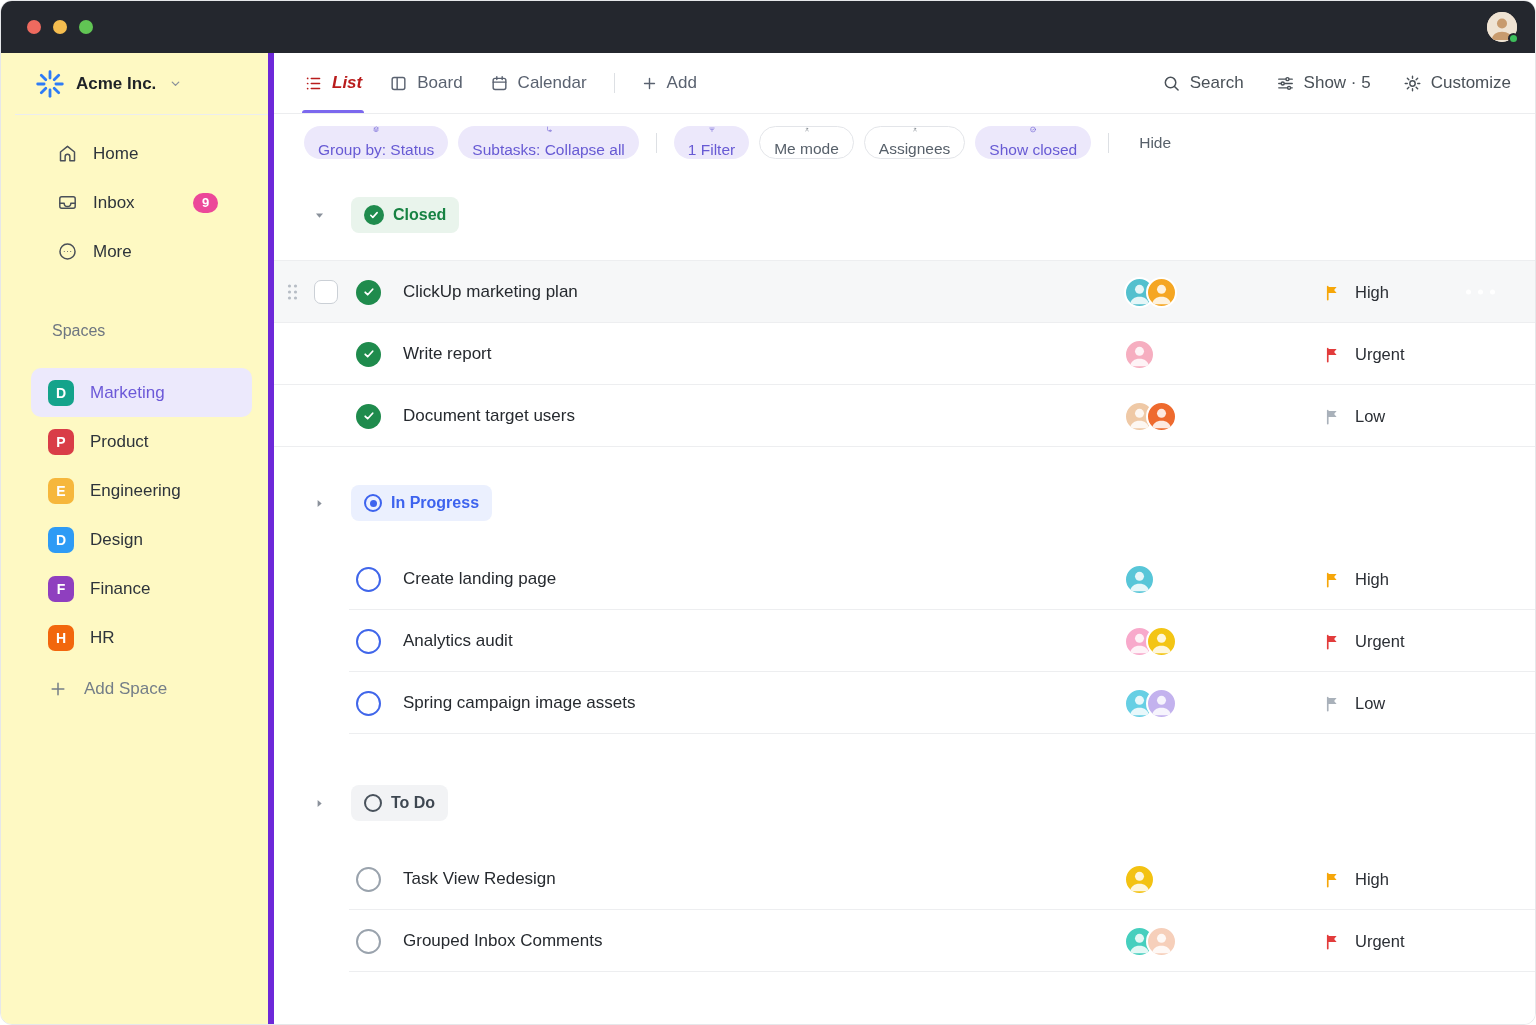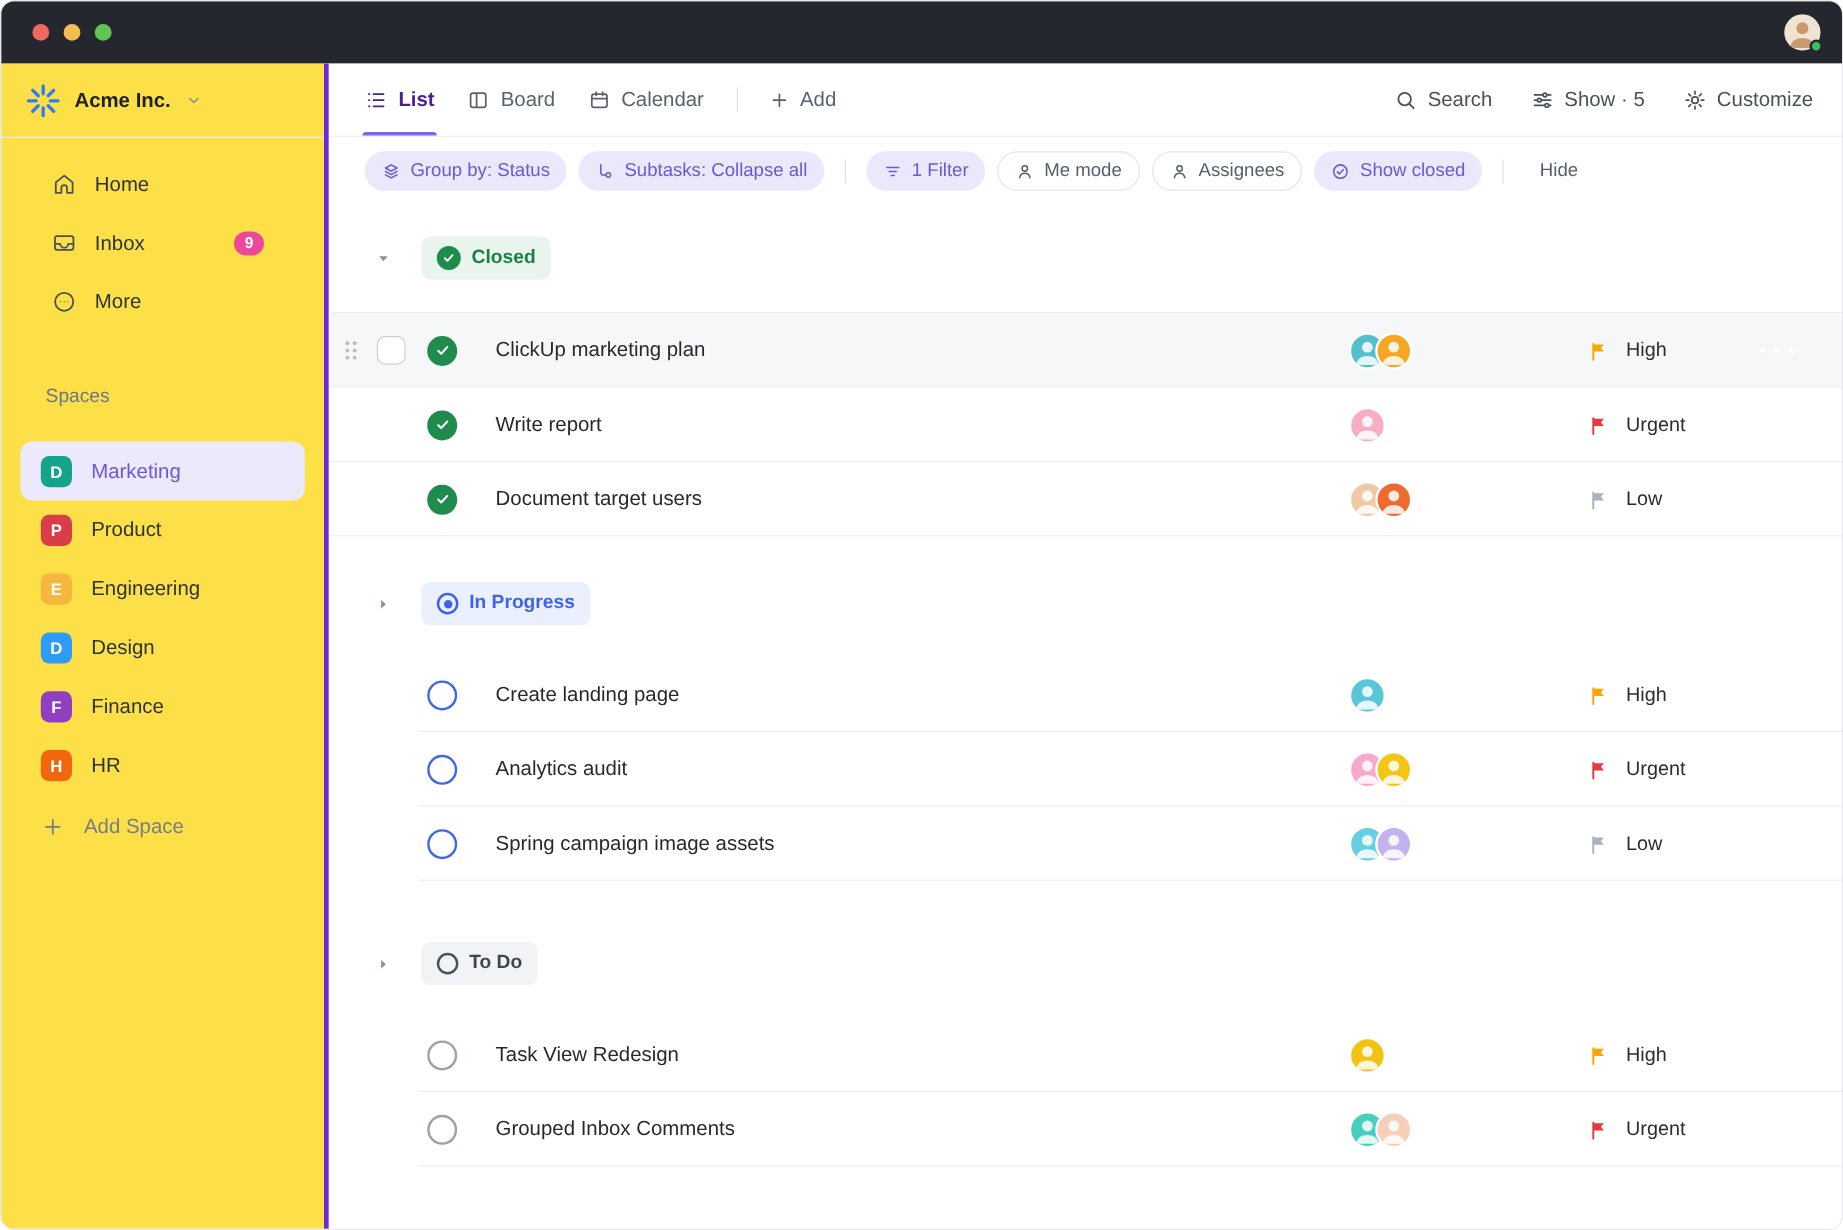--- a/index.html
+++ b/index.html
@@ -12,21 +12,21 @@
   .lights { display:flex; gap:12px; }
   .light { width:14px; height:14px; border-radius:50%; }
   .tb-avatar { margin-left:auto; width:30px; height:30px; border-radius:50%; background:#EAD9C6; position:relative; overflow:visible; }
   .tb-avatar svg { width:30px; height:30px; border-radius:50%; display:block; }
   .tb-avatar .dot { position:absolute; right:-2px; bottom:-2px; width:11px; height:11px; border-radius:50%; background:#3DBE5B; border:2px solid #24272E; }
 
   
   .shell { flex:1; display:flex; min-height:0; }
 
   
-  .sidebar { width:273px; flex:0 0 273px; background:#fde047; border-right:4px solid #6d28d9; display:flex; flex-direction:column; }
+  .sidebar { width:273px; flex:0 0 273px; background:#fef9c3; border-right:6px solid #6d28d9; display:flex; flex-direction:column;padding-left:14px; }
   .ws-header { height:62px; flex:0 0 62px; display:flex; align-items:center; padding-left:20px; gap:11px; border-bottom:1px solid #ECEDEF; }
   .ws-logo svg { width:30px; height:30px; display:block; }
   .ws-name { font-size:17px; font-weight:700; color:#1E2227; }
   .ws-chev { color:#8A919B; margin-left:2px; display:flex; }
   .nav { padding-top:14px;text-align:center; }
   .nav-item { height:49px; display:flex; align-items:center; padding:0 20px 0 42px; gap:15px; font-size:17px; color:#2E343B; cursor:pointer; }
   .nav-item .ni { width:21px; height:21px; color:#4A5058; flex:0 0 21px; }
   .nav-item .ni svg { width:21px; height:21px; display:block; }
   .badge { margin-left:auto; margin-right:30px; min-width:25px; height:20px; border-radius:10px; color:#fff; font-size:13px; font-weight:700; display:flex; align-items:center; justify-content:center; padding:0 7px; }
   .spaces-title { margin:46px 0 28px 37px; font-size:16px; color:#6E7681; }
@@ -34,32 +34,32 @@
   .space-item.selected { background:#ECE9FC; color:#6C59D8; font-weight:500; }
   .sp-icon { width:26px; height:26px; border-radius:7px; display:flex; align-items:center; justify-content:center; color:#fff; font-size:14px; font-weight:700; flex:0 0 26px; }
   .add-space { height:49px; margin:2px 16px 0; display:flex; align-items:center; padding-left:17px; gap:16px; font-size:17px; color:#747E88; cursor:pointer; }
   .add-space svg { width:20px; height:20px; display:block; color:#747E88; }
 
   
   .main { flex:1; display:flex; flex-direction:column; min-width:0; background:#fff; }
   .tabbar { height:61px; flex:0 0 61px; display:flex; align-items:center; padding:0 24px 0 30px; border-bottom:1px solid #ECEDEF; }
   .tab { display:flex; align-items:center; gap:9px; height:100%; position:relative; margin-right:27px; font-size:17px; color:#5A6270; cursor:pointer; }
   .tab svg { width:19px; height:19px; display:block; }
-  .tab.active { color:#4c1d95; font-weight:700; }
+  .tab.active { color:#b91c1c; font-weight:700;font-style:italic; }
   .tab.active .underline { position:absolute; left:-2px; right:-2px; bottom:0; height:3px; border-radius:3px 3px 0 0; background:#7B68EE; }
   .tab-divider { width:1px; height:20px; background:#DDE0E4; margin:0 26px 0 0; }
   .tab-add { display:flex; align-items:center; gap:9px; font-size:17px; color:#5A6270; cursor:pointer; }
   .tab-add svg { width:17px; height:17px; }
   .tb-actions { margin-left:auto; display:flex; align-items:flex-start; gap:32px; }
   .tb-action { display:flex; align-items:center; gap:9px; font-size:17px; color:#4A5158; cursor:pointer; }
   .tb-action svg { width:19px; height:19px; display:block; }
 
   
   .filterbar { height:57px; flex:0 0 57px; display:flex; align-items:center; padding-left:30px; gap:10px; }
-  .chip { height:33px; display:flex; align-items:center; gap:8px; padding:0 14px; border-radius:17px; font-size:15.5px; font-weight:500; cursor:pointer; white-space:nowrap; }
+  .chip { height:33px; display:flex; align-items:center; gap:8px; padding:0 14px; border-radius:17px; font-size:15.5px; font-weight:500; cursor:pointer; white-space:nowrap;flex-direction:column; }
   .chip svg { width:16px; height:16px; display:block; }
   .chip.purple { background:#ECE8FB; color:#675AD4; }
   .chip.plain { background:#fff; border:1px solid #E3E5E9; color:#57606A; }
   .f-divider { width:1px; height:20px; background:#DDE0E4; margin:0 7px; }
   .hide-label { margin-left:13px; font-size:15.5px; color:#57606A; cursor:pointer; }
 
   
   .list { flex:1; overflow:hidden; }
   .group-header { display:flex; align-items:center; padding-left:39px; }
   .g1 .group-header { margin-top:26px; }
@@ -84,21 +84,21 @@
   .g-closed .task-row::after { left:0; }
   .task-row.hovered { background:#F6F7F8; }
   .drag-handle { position:absolute; left:13px; top:50%; transform:translateY(-50%); color:#B7BDC5; cursor:grab; }
   .drag-handle svg { width:11px; height:17px; display:block; }
   .row-check { position:absolute; left:40px; top:50%; transform:translateY(-50%); width:24px; height:24px; border:1.5px solid #CBD0D6; border-radius:7px; background:#fff; cursor:pointer; }
   .t-status { margin-left:82px; flex:0 0 25px; width:25px; height:25px; cursor:pointer; }
   .st-done { border-radius:50%; background:#1F8B4D; display:flex; align-items:center; justify-content:center; }
   .st-done svg { width:14px; height:14px; }
   .st-progress { border-radius:50%; border:2.5px solid #4066EA; width:25px; height:25px; }
   .st-todo { border-radius:50%; border:2.5px solid #9AA3AD; width:25px; height:25px; }
-  .t-name { flex:1; margin-left:32px; font-size:17px; font-weight:500; color:#262A2F; cursor:pointer; }
+  .t-name { flex:1; margin-left:22px; font-size:17px; font-weight:500; color:#262A2F; cursor:pointer; }
   .t-people { width:200px; flex:0 0 200px; display:flex; align-items:center; }
   .avatar { width:31px; height:31px; border-radius:50%; border:2px solid #fff; overflow:hidden; flex:0 0 31px; cursor:pointer; }
   .avatar + .avatar { margin-left:-9px; }
   .avatar svg { width:100%; height:100%; display:block; }
   .t-prio { width:211px; flex:0 0 211px; display:flex; align-items:flex-end; gap:13px; cursor:pointer; }
   .t-prio svg { width:18px; height:18px; display:block; }
   .t-prio .plabel { font-size:16.5px; font-weight:500; color:#2A2E34; }
   .row-ellipsis { position:absolute; right:40px; top:50%; transform:translateY(-50%); display:flex; gap:7px; cursor:pointer; }
   .row-ellipsis span { width:5px; height:5px; border-radius:50%; background:#fff; }
 </style>

